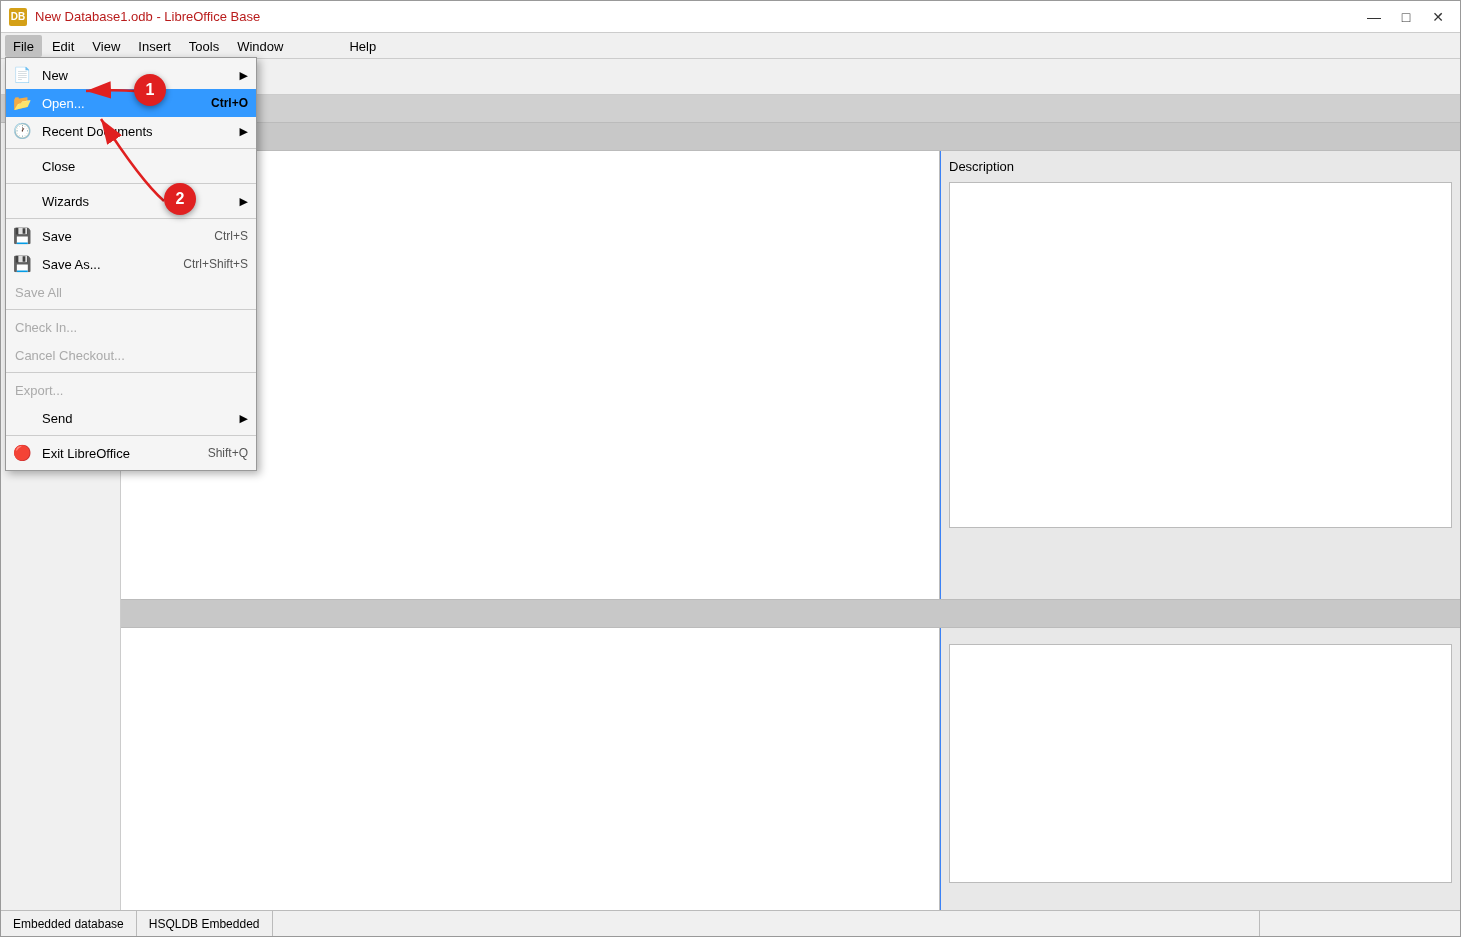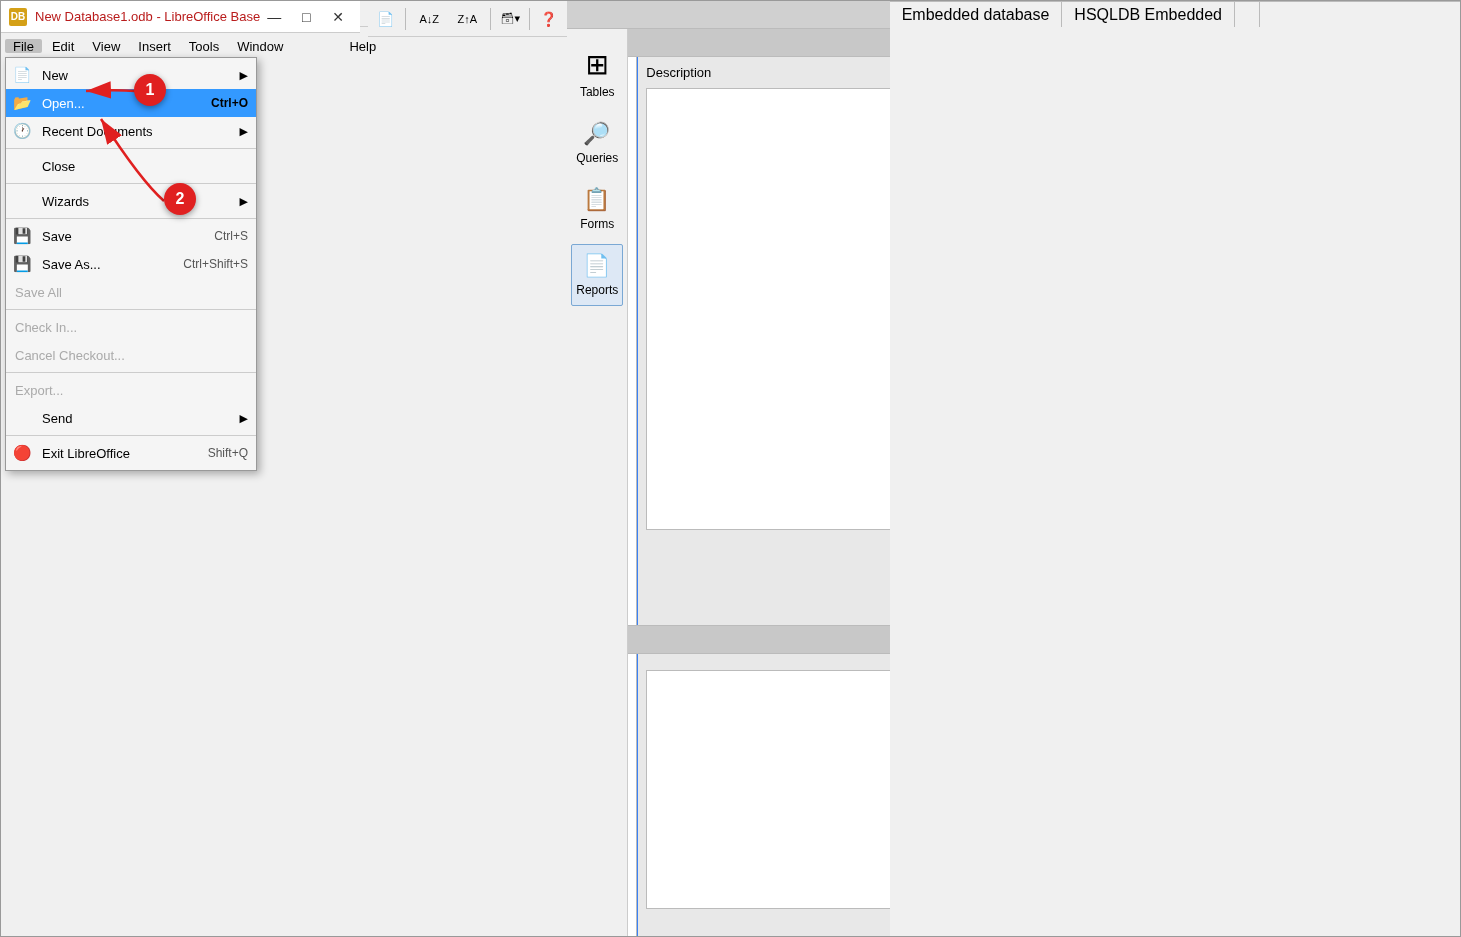--- a/index.html
+++ b/index.html
@@ -13,20 +13,21 @@
       position: relative;
     }
 
     
     .window {
       width: 1461px;
       height: 937px;
       background: #f0f0f0;
       border: 1px solid #999;
       display: flex;
+      flex-direction: column;
       position: relative;
     }
 
     .title-bar {
       background: #fff;
       height: 32px;
       display: flex;
       align-items: center;
       padding: 0 8px;
       border-bottom: 1px solid #ccc;
@@ -63,21 +64,21 @@
       display: flex;
       align-items: center;
       padding: 0 4px;
       border-bottom: 1px solid #ccc;
       gap: 2px;
     }
     .menu-item {
       padding: 2px 8px;
       cursor: pointer;
       border-radius: 2px;
-      height: 14px;
+      height: 22px;
       display: flex; align-items: center;
     }
     .menu-item.active { background: #c8c8c8; }
 
     
     .toolbar {
       background: #f0f0f0;
       height: 36px;
       display: flex;
       align-items: center;
@@ -212,21 +213,21 @@
       background: #f0f0f0;
       border-top: 1px solid #bbb;
       display: flex;
       align-items: center;
     }
     .status-segment {
       padding: 0 12px;
       border-right: 1px solid #bbb;
       height: 100%;
       display: flex; align-items: center;
-      font-size: 16px;
+      font-size: 12px;
       color: #000;
     }
     .dropdown-menu {
       position: absolute;
       top: 56px;
       left: 4px;
       width: 252px;
       background: #f5f5f5;
       border: 1px solid #999;
       box-shadow: 3px 3px 8px rgba(0,0,0,0.3);

